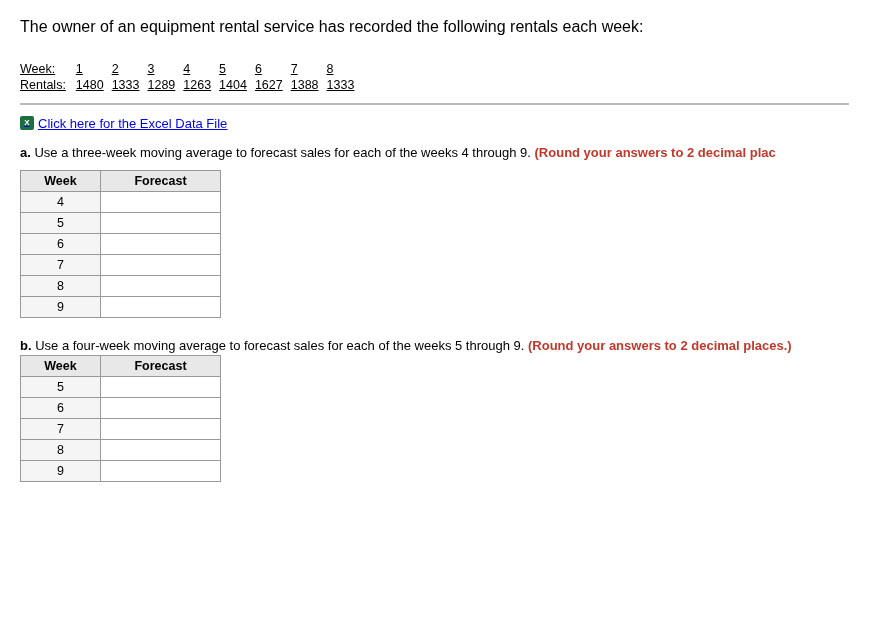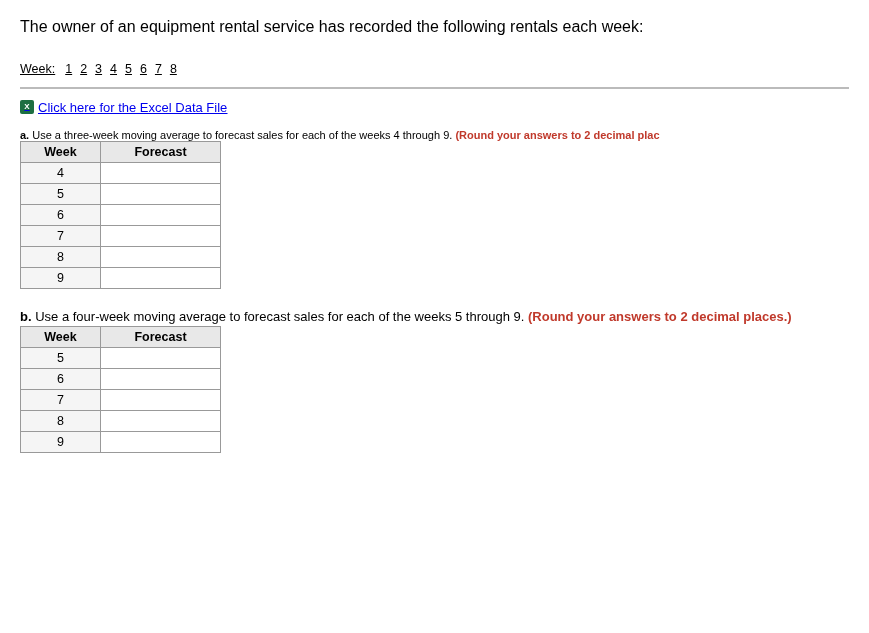--- a/index.html
+++ b/index.html
@@ -46,21 +46,22 @@
       height: 14px;
       background: #1D6F42;
       border-radius: 2px;
       color: white;
       font-size: 8px;
       font-weight: bold;
       text-align: center;
       line-height: 14px;
     }
     .section-label {
-      font-size: 11px;
+      font-size: 13px;
+      margin-bottom: 10px;
       font-weight: normal;
     }
     .section-label strong {
       font-weight: bold;
     }
     .forecast-table {
       border-collapse: collapse;
       margin-bottom: 20px;
       font-size: 12.5px;
     }
@@ -111,20 +112,31 @@
         <td>Week:</td>
         <td>1</td>
         <td>2</td>
         <td>3</td>
         <td>4</td>
         <td>5</td>
         <td>6</td>
         <td>7</td>
         <td>8</td>
       </tr>
+      <tr>
+        <td>Rentals:</td>
+        <td>1480</td>
+        <td>1333</td>
+        <td>1289</td>
+        <td>1263</td>
+        <td>1404</td>
+        <td>1627</td>
+        <td>1388</td>
+        <td>1333</td>
+      </tr>
     </tbody>
 </table>
 
 <hr class="divider-line">
 
 <div class="excel-link">
   <span class="excel-icon">X</span>
   <span style="color:#0000EE;text-decoration:underline;">Click here for the Excel Data File</span>
 </div>
 

